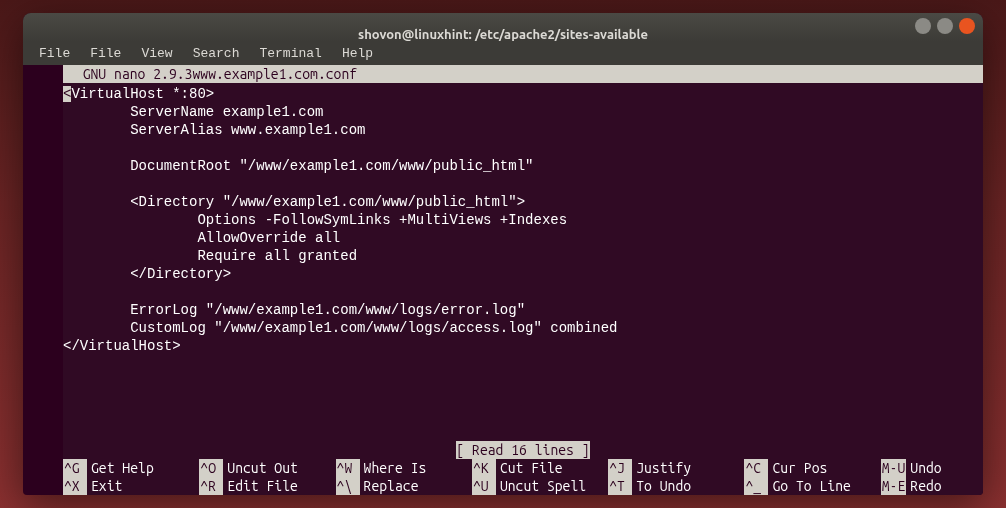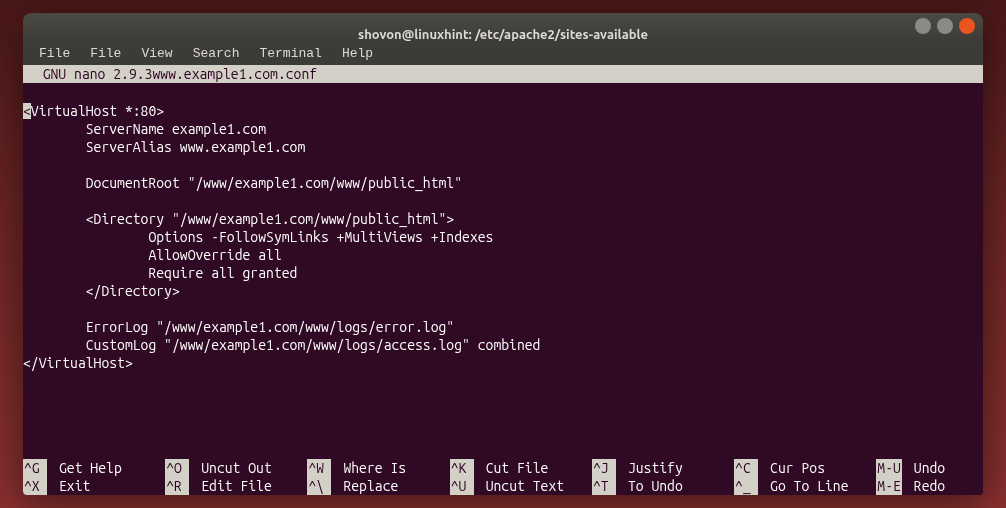--- a/index.html
+++ b/index.html
@@ -65,34 +65,36 @@
   }
   .menu-item { padding: 2px 8px; cursor: pointer; }
   .terminal {
     background: #300a24;
     color: #ffffff;
     font-size: 14px;
     line-height: 18px;
     height: 430px;
     position: relative;
     font-family: "Ubuntu Mono", "DejaVu Sans Mono", monospace;
+    margin-left: 40px;
   }
   .nano-header {
     background: #d3d0c8;
     color: #2c001e;
     display: flex;
     height: 18px;
     white-space: pre;
   }
   .nano-header .left { padding-left: 4px; }
   .nano-header .center { flex: 1; }
   .editor-body {
-    padding: 19px 0 0 0;
+    padding: 2px 0 0 0;
     white-space: pre;
     color: #ffffff;
+    font-family: Liberation Mono, monospace;
   }
   .cursor-block {
     background: #d3d0c8;
     color: #2c001e;
   }
   .status-area {
     position: absolute;
     bottom: 36px;
     left: 0; right: 0;
     text-align: center;
@@ -118,21 +120,21 @@
     white-space: pre;
   }
   .help-cell.narrow { flex: 0.75; }
   .kbd {
     background: #d3d0c8;
     color: #2c001e;
     padding: 0 1px;
     min-width: 24px;
     display: inline-block;
   }
-  .lbl { padding-left: 12px; color: #fff; }
+  .lbl { padding-left: 4px; color: #fff; }
 </style>
 </head>
 <body>
 
 <div class="window">
 
   <div class="titlebar">
     <span>shovon@linuxhint: /etc/apache2/sites-available</span>
     <div class="win-controls">
       <span class="win-btn btn-min"></span>
@@ -167,36 +169,39 @@
         &lt;Directory "/www/example1.com/www/public_html"&gt;
                 Options -FollowSymLinks +MultiViews +Indexes
                 AllowOverride all
                 Require all granted
         &lt;/Directory&gt;
 
         ErrorLog "/www/example1.com/www/logs/error.log"
         CustomLog "/www/example1.com/www/logs/access.log" combined
 &lt;/VirtualHost&gt;</span></div>
 
+    <div class="status-area">
+      <span class="status-msg">[ Read 16 lines ]</span>
+    </div>
 
     <div class="help-rows">
       <div class="help-row">
         <div class="help-cell"><span class="kbd">^G</span><span class="lbl">Get Help</span></div>
         <div class="help-cell"><span class="kbd">^O</span><span class="lbl">Uncut Out</span></div>
         <div class="help-cell"><span class="kbd">^W</span><span class="lbl">Where Is</span></div>
         <div class="help-cell"><span class="kbd">^K</span><span class="lbl">Cut File</span></div>
         <div class="help-cell"><span class="kbd">^J</span><span class="lbl">Justify</span></div>
         <div class="help-cell"><span class="kbd">^C</span><span class="lbl">Cur Pos</span></div>
         <div class="help-cell narrow"><span class="kbd">M-U</span><span class="lbl">Undo</span></div>
       </div>
       <div class="help-row">
         <div class="help-cell"><span class="kbd">^X</span><span class="lbl">Exit</span></div>
         <div class="help-cell"><span class="kbd">^R</span><span class="lbl">Edit File</span></div>
         <div class="help-cell"><span class="kbd">^\</span><span class="lbl">Replace</span></div>
-        <div class="help-cell"><span class="kbd">^U</span><span class="lbl">Uncut Text</span></div>
+        <div class="help-cell"><span class="kbd">^U</span><span class="lbl">Uncut Spell</span></div>
         <div class="help-cell"><span class="kbd">^T</span><span class="lbl">To Undo</span></div>
         <div class="help-cell"><span class="kbd">^_</span><span class="lbl">Go To Line</span></div>
         <div class="help-cell narrow"><span class="kbd">M-E</span><span class="lbl">Redo</span></div>
       </div>
     </div>
 
   </div>
 </div>
 
 </body></html>

